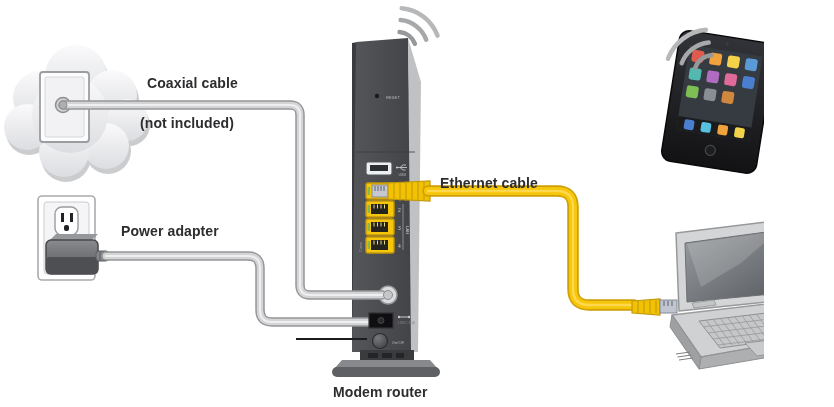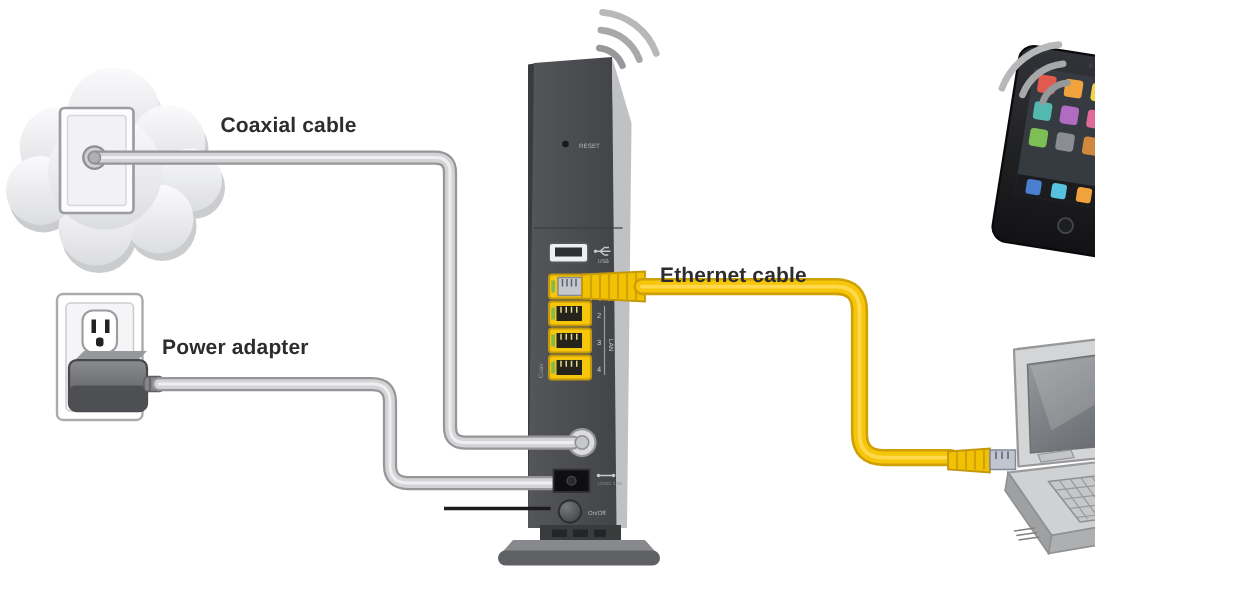--- a/index.html
+++ b/index.html
@@ -1,17 +1,17 @@
 <!DOCTYPE html>
 <html><head>
 <meta charset="utf-8">
 <style>
   html,body{margin:0;padding:0;background:#fff;}
   .stage{position:relative;width:730px;height:407px;background:#ffffff;overflow:hidden;
-         font-family:"Liberation Sans",sans-serif;}
+         font-family:"Liberation Sans",sans-serif;padding-left:34px;}
   .scene{position:absolute;left:0;top:0;}
   .lbl{position:absolute;font-weight:700;font-size:14px;color:#2d2d2f;white-space:nowrap;
        letter-spacing:0.1px;}
   svg text{font-family:"Liberation Sans",sans-serif;}
 </style>
 </head>
 <body>
 
 <div class="stage">
 
@@ -260,16 +260,18 @@
   <g fill="none" stroke-linecap="round">
     <path d="M711.5 55.3 A19 19 0 0 0 695.3 67.7" stroke="#97989a" stroke-width="4.5"></path>
     <path d="M708.7 42.6 A32 32 0 0 0 681.7 63.2" stroke="#a7a8aa" stroke-width="4.5"></path>
     <path d="M705.9 29.8 A45 45 0 0 0 668.0 58.8" stroke="#b7b8ba" stroke-width="4.5"></path>
   </g>
 
   <line x1="296" y1="339" x2="367" y2="339" stroke="#1c1c1e" stroke-width="2.2"></line>
 </svg>
 
 <div class="lbl" style="left:147px;top:75px">Coaxial cable</div>
-<div class="lbl" style="left:108px;top:223px">Power adapter</div>
+<div class="lbl" style="left:140px;top:115px">(not included)</div>
+<div class="lbl" style="left:121px;top:223px">Power adapter</div>
 <div class="lbl" style="left:440px;top:175px">Ethernet cable</div>
+<div class="lbl" style="left:333px;top:384px">Modem router</div>
 
 </div>
 
 </body></html>

